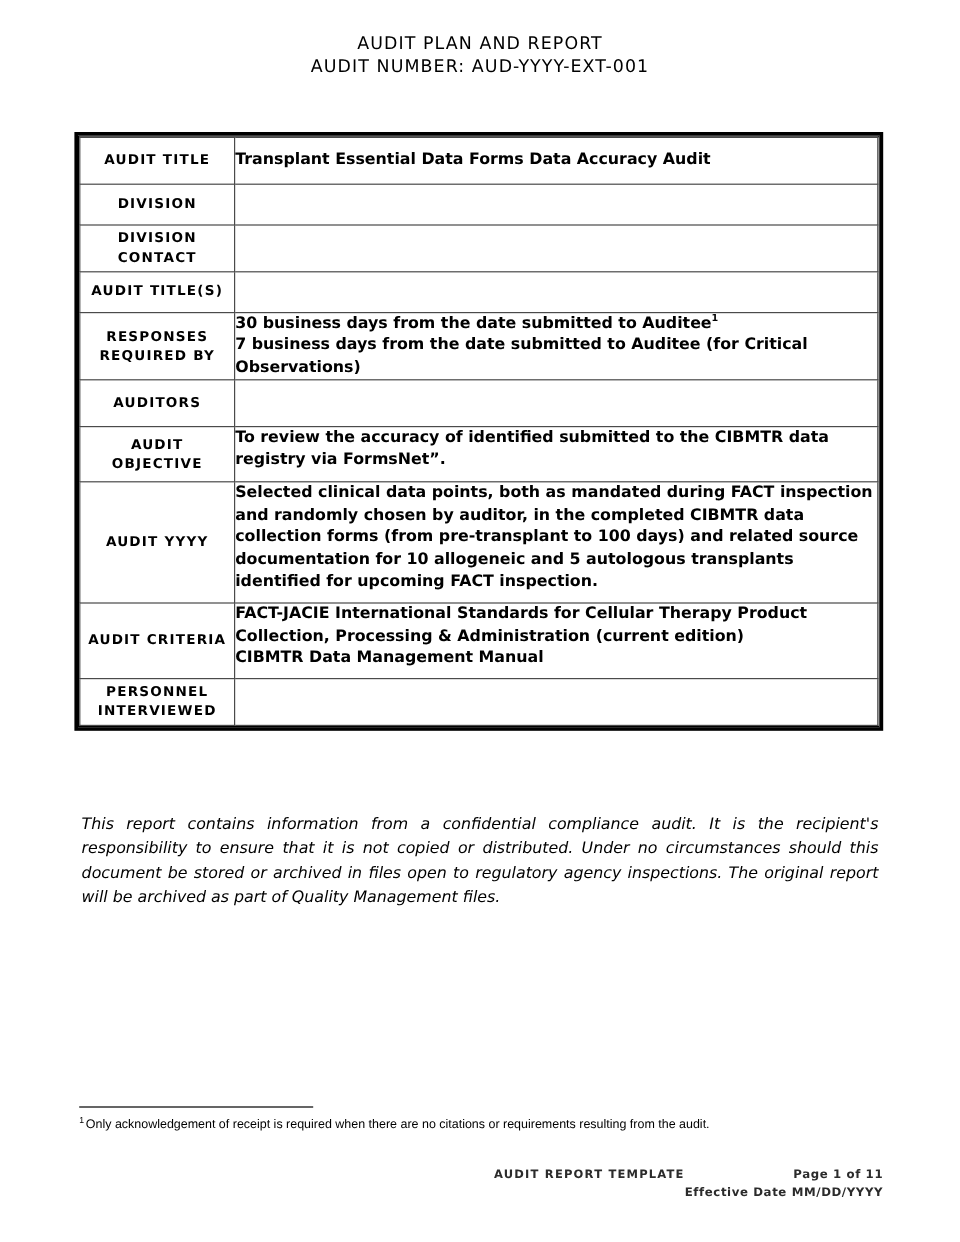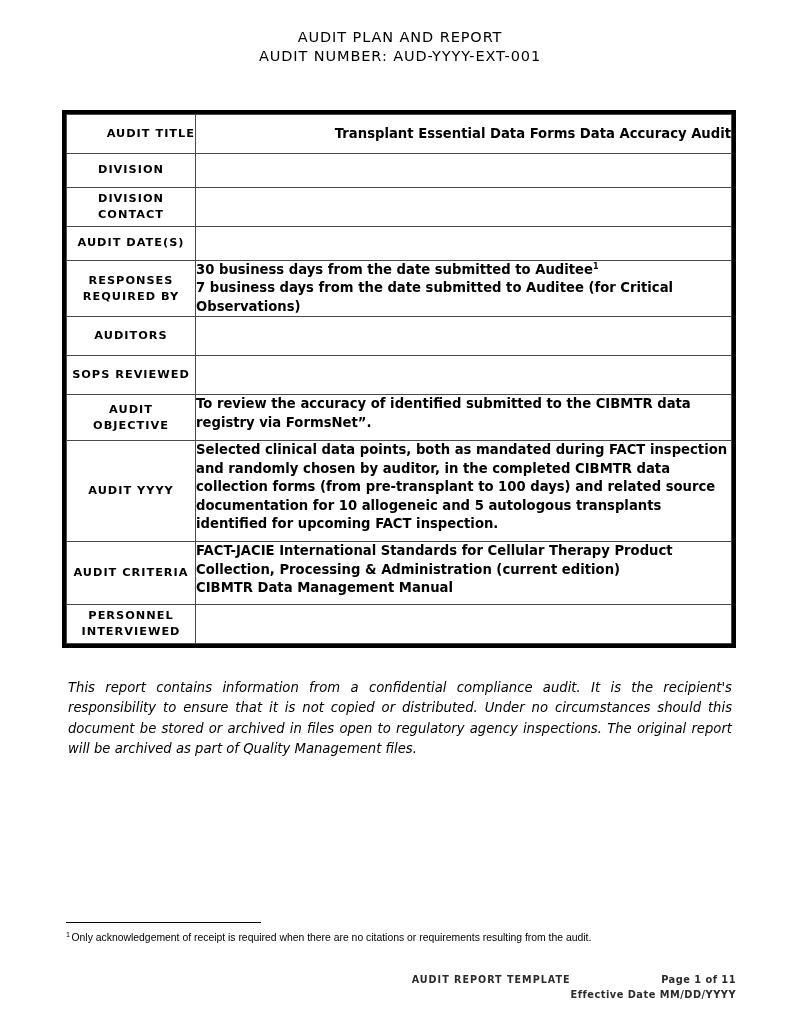--- a/index.html
+++ b/index.html
@@ -86,21 +86,21 @@
   .val p {
     margin: 0;
   }
   sup.fn {
     font-size: 8px;
     vertical-align: super;
     line-height: 0;
   }
 
   
-  tr.r-title td { height: 38px; text-align: right; }
+  tr.r-title td { height: 38px; }
   tr.r-division td { height: 33px; }
   tr.r-divcontact td { height: 38px; }
   tr.r-dates td { height: 33px; }
   tr.r-responses td { height: 48px; }
   tr.r-auditors td { height: 38px; }
   tr.r-sops td { height: 38px; }
   tr.r-objective td { height: 45px; }
   tr.r-scope td { height: 100px; }
   tr.r-criteria td { height: 62px; }
   tr.r-personnel td { height: 38px; }
@@ -194,44 +194,40 @@
 
           <tr class="r-divcontact">
             <td class="lbl">
               <div>DIVISION</div>
               <div>CONTACT</div>
             </td>
             <td class="val"></td>
           </tr>
 
           <tr class="r-dates">
-            <td class="lbl">AUDIT DATE(S)</td>
+            <td class="lbl">AUDIT TITLE(S)</td>
             <td class="val"></td>
           </tr>
 
           <tr class="r-responses">
             <td class="lbl">
               <div>RESPONSES</div>
               <div>REQUIRED BY</div>
             </td>
             <td class="val">
               <p><span>30 business days from the date submitted to Auditee</span><sup class="fn">1</sup></p>
               <p>7 business days from the date submitted to Auditee (for Critical Observations)</p>
             </td>
           </tr>
 
           <tr class="r-auditors">
             <td class="lbl">AUDITORS</td>
             <td class="val"></td>
           </tr>
 
-          <tr class="r-sops">
-            <td class="lbl">SOPS REVIEWED</td>
-            <td class="val"></td>
-          </tr>
 
           <tr class="r-objective">
             <td class="lbl">
               <div>AUDIT</div>
               <div>OBJECTIVE</div>
             </td>
             <td class="val top">To review the accuracy of identified submitted to the CIBMTR data registry via FormsNet”.</td>
           </tr>
 
           <tr class="r-scope">

